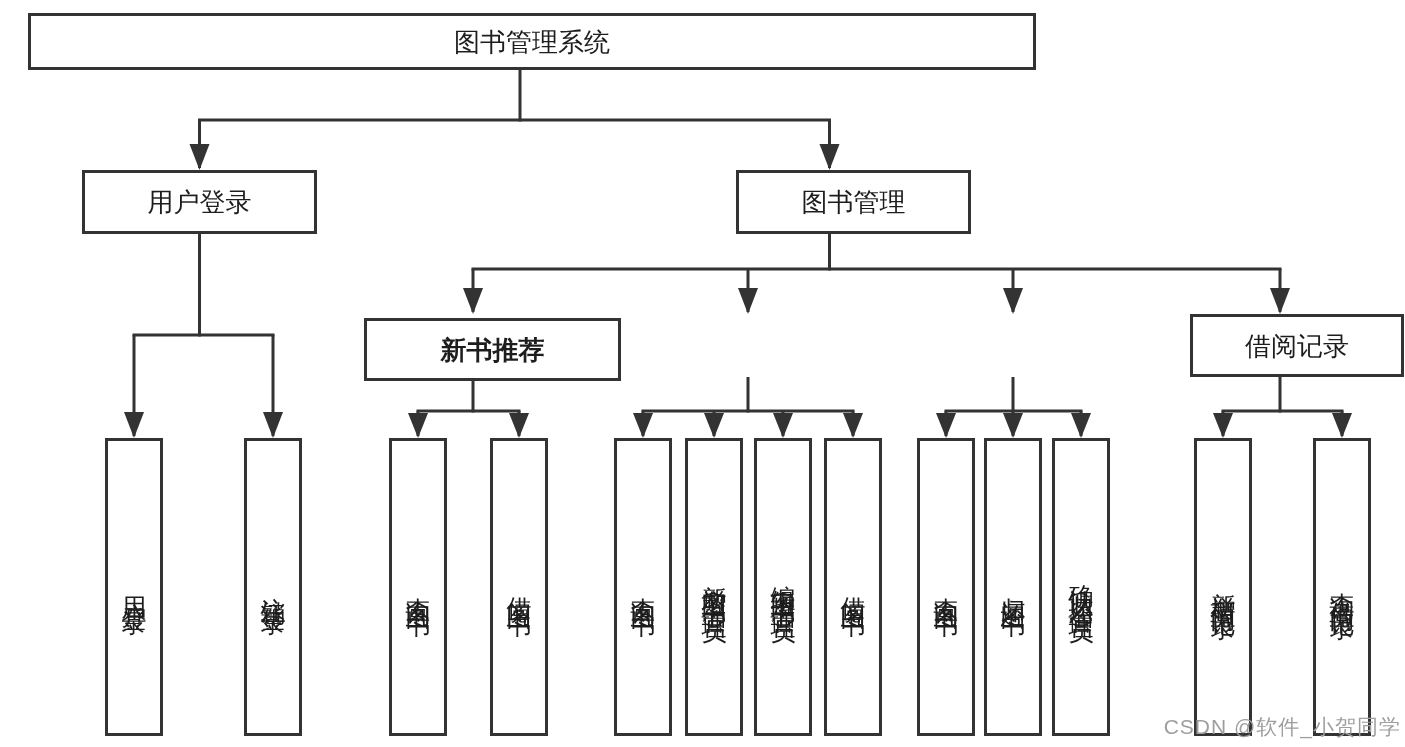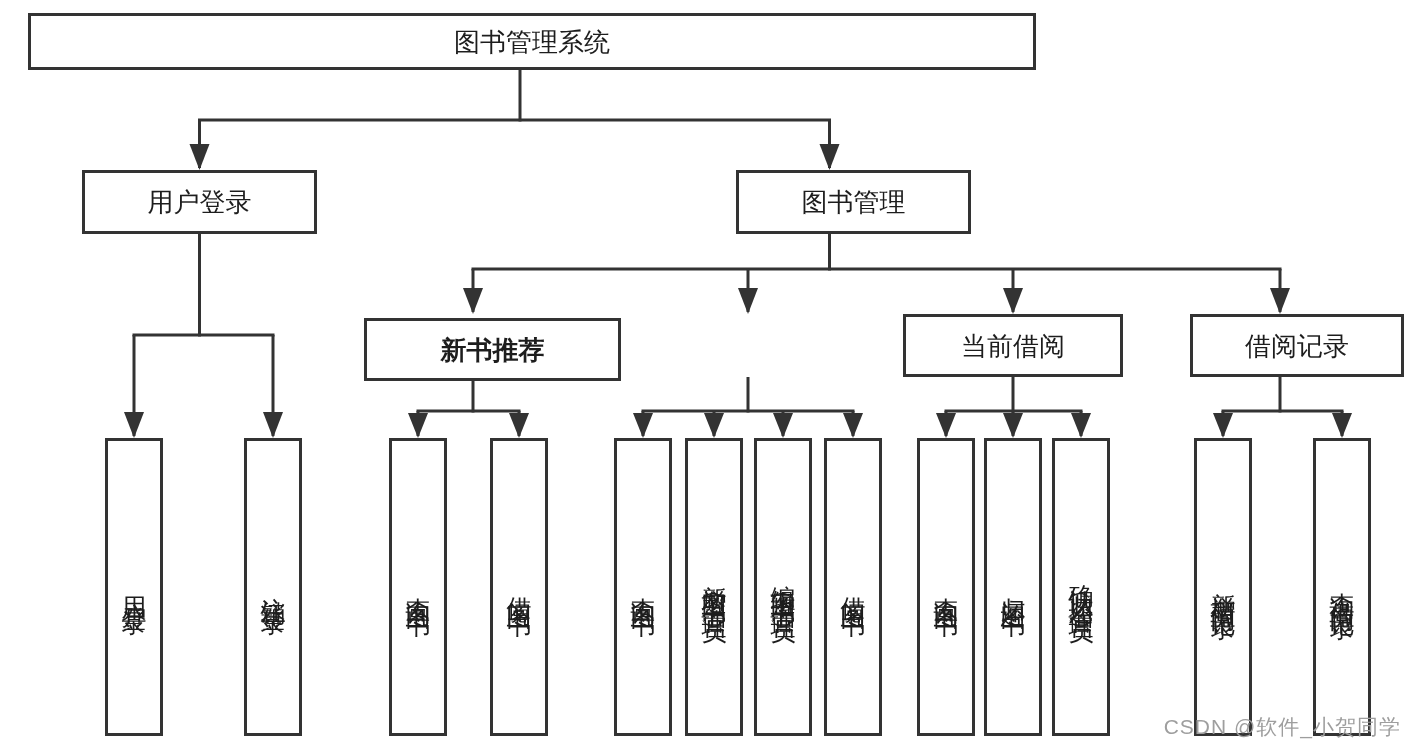--- a/index.html
+++ b/index.html
@@ -140,21 +140,20 @@
       <polygon points="1342,438 1332,413 1352,413"></polygon>
     </g>
   </svg>
 
   <div class="box" style="left:16px; top:13px; width:1008px; height:57px;margin-left:12px;">图书管理系统</div>
 
   <div class="box" style="left:82px; top:170px; width:235px; height:64px;">用户登录</div>
   <div class="box" style="left:720px; top:170px; width:235px; height:64px;margin-left:16px;">图书管理</div>
 
   <div class="box" style="left:364px; top:318px; width:257px; height:63px;font-weight:bold;">新书推荐</div>
-  <div class="box" style="left:903px; top:314px; width:220px; height:63px;">当前借阅</div>
   <div class="box" style="left:1173px; top:314px; width:214px; height:63px;margin-left:17px;">借阅记录</div>
 
   <div class="box v" style="left:105px; top:438px; width:58px; height:298px;">用户登录</div>
   <div class="box v" style="left:244px; top:438px; width:58px; height:298px;">注销登录</div>
 
   <div class="box v" style="left:389px; top:438px; width:58px; height:298px;">查询图书</div>
   <div class="box v" style="left:490px; top:438px; width:58px; height:298px;">借阅图书</div>
 
   <div class="box v" style="left:614px; top:438px; width:58px; height:298px;">查询图书</div>
   <div class="box v" style="left:685px; top:438px; width:58px; height:298px;">新增图书（管理员）</div>

